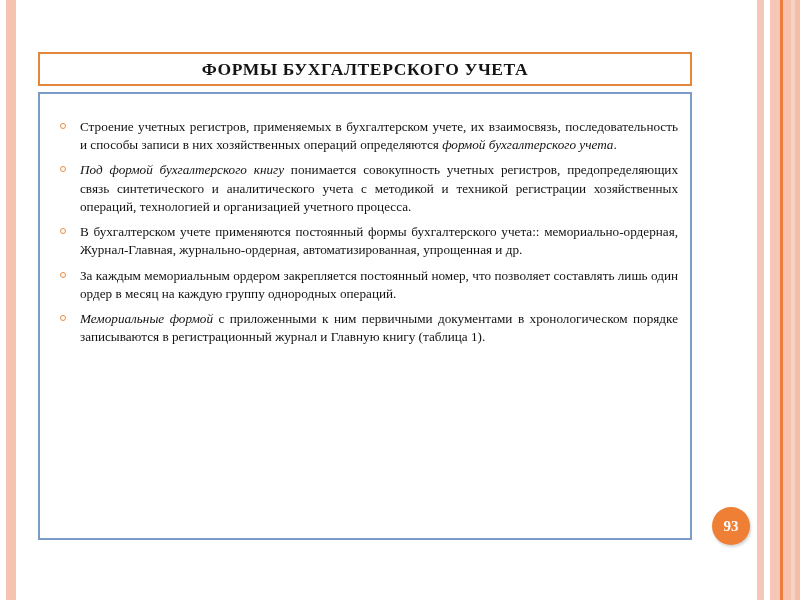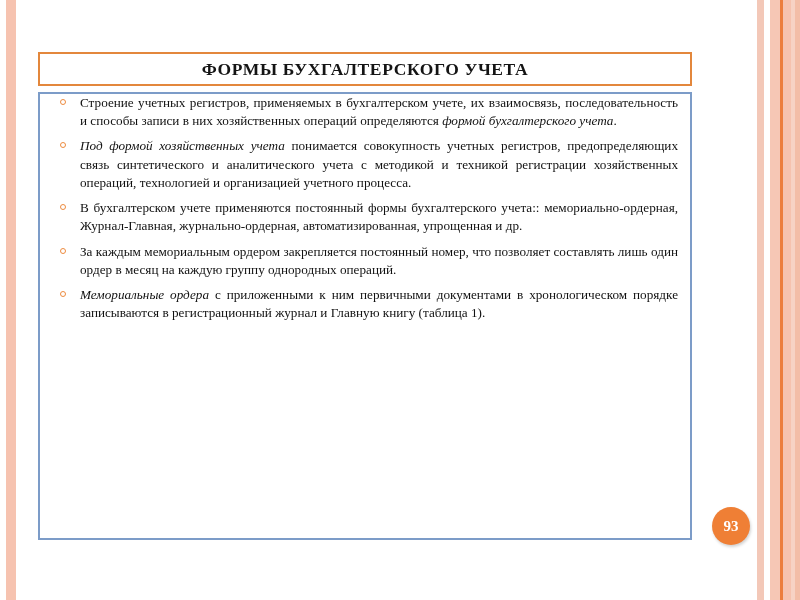--- a/index.html
+++ b/index.html
@@ -66,21 +66,21 @@
   
   #content-box {
     position: absolute;
     left: 38px;
     top: 92px;
     width: 654px;
     height: 448px;
     border: 2px solid #7c9cc8;
     background: #ffffff;
     box-sizing: border-box;
-    padding: 0 12px 6px 10px;
+    padding: 24px 12px 6px 10px;
     overflow: hidden;
   }
 
   ul.bullets {
     list-style: none;
     margin: 0;
     padding: 0;
   }
   ul.bullets > li {
     position: relative;
@@ -150,32 +150,32 @@
   </div>
 
   <div id="content-box">
     <ul class="bullets" id="bullet-list">
         <li>
           <span class="bullet-mark"></span>
           <span class="para"><span>Строение учетных регистров, применяемых в бухгалтерском учете, их взаимосвязь, последовательность и способы записи в них хозяйственных операций определяются </span><span class="it">формой бухгалтерского учета</span><span>.</span></span>
         </li>
         <li>
           <span class="bullet-mark"></span>
-          <span class="para"><span class="it">Под формой хозяйственных учета</span><span> понимается совокупность учетных регистров, предопределяющих связь синтетического и аналитического учета с методикой и техникой регистрации хозяйственных операций, технологией и организацией учетного процесса.</span></span>
+          <span class="para"><span class="it">Под формой бухгалтерского книгу</span><span> понимается совокупность учетных регистров, предопределяющих связь синтетического и аналитического учета с методикой и техникой регистрации хозяйственных операций, технологией и организацией учетного процесса.</span></span>
         </li>
         <li>
           <span class="bullet-mark"></span>
           <span class="para"><span>В бухгалтерском учете применяются постоянный формы бухгалтерского учета:: мемориально-ордерная, Журнал-Главная, журнально-ордерная, автоматизированная, упрощенная и др.</span></span>
         </li>
         <li>
           <span class="bullet-mark"></span>
           <span class="para"><span>За каждым мемориальным ордером закрепляется постоянный номер, что позволяет составлять лишь один ордер в месяц на каждую группу однородных операций.</span></span>
         </li>
         <li>
           <span class="bullet-mark"></span>
-          <span class="para"><span class="it">Мемориальные ордера</span><span> с приложенными к ним первичными документами в хронологическом порядке записываются в регистрационный журнал и Главную книгу (таблица 1).</span></span>
+          <span class="para"><span class="it">Мемориальные формой</span><span> с приложенными к ним первичными документами в хронологическом порядке записываются в регистрационный журнал и Главную книгу (таблица 1).</span></span>
         </li>
       </ul>
   </div>
 
   <div id="page-badge">93</div>
 
 </div>
 
 </body></html>

